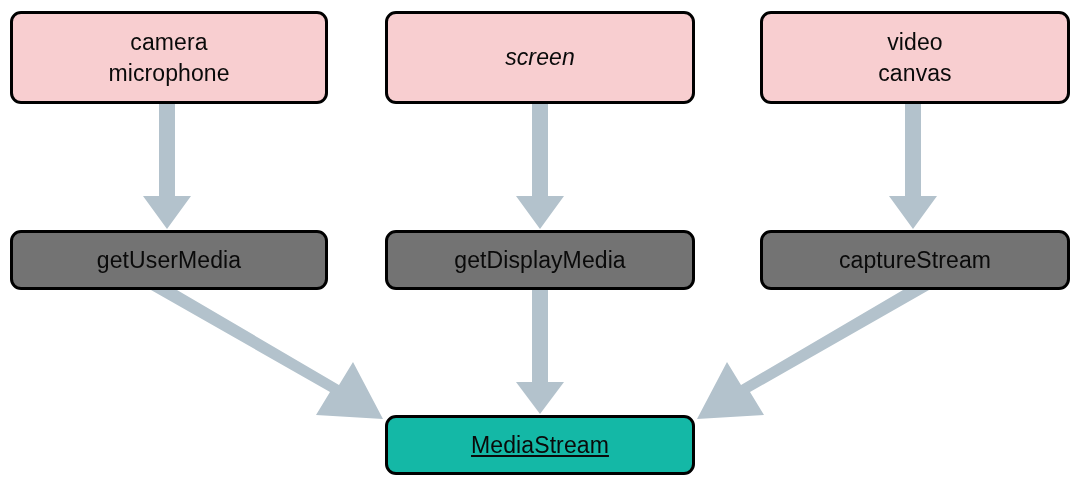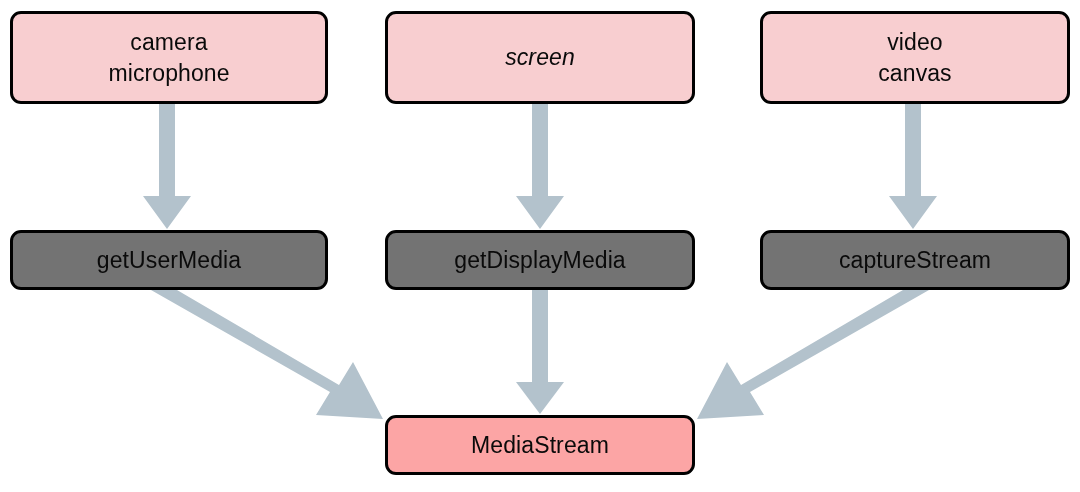--- a/index.html
+++ b/index.html
@@ -39,21 +39,21 @@
     line-height: 1.32;
     letter-spacing: 0.1px;
     z-index: 2;
   }
   .node-label {
     display: block;
     white-space: pre-line;
   }
   .node.source   { background: #f8ced0; }
   .node.api      { background: #737373; }
-  .node.output   { background: #fca5a5; }
+  .node.output   { background: #14b8a6; text-decoration: underline; }
 
   
   #node-camera-microphone { left: 10px;  top: 11px;  width: 318px; height: 93px; }
   #node-screen            { left: 385px; top: 11px;  width: 310px; height: 93px; font-style: italic; }
   #node-video-canvas      { left: 760px; top: 11px;  width: 310px; height: 93px; }
 
   
   #node-getusermedia     { left: 10px;  top: 230px; width: 318px; height: 60px; }
   #node-getdisplaymedia  { left: 385px; top: 230px; width: 310px; height: 60px; }
   #node-capturestream    { left: 760px; top: 230px; width: 310px; height: 60px; }

